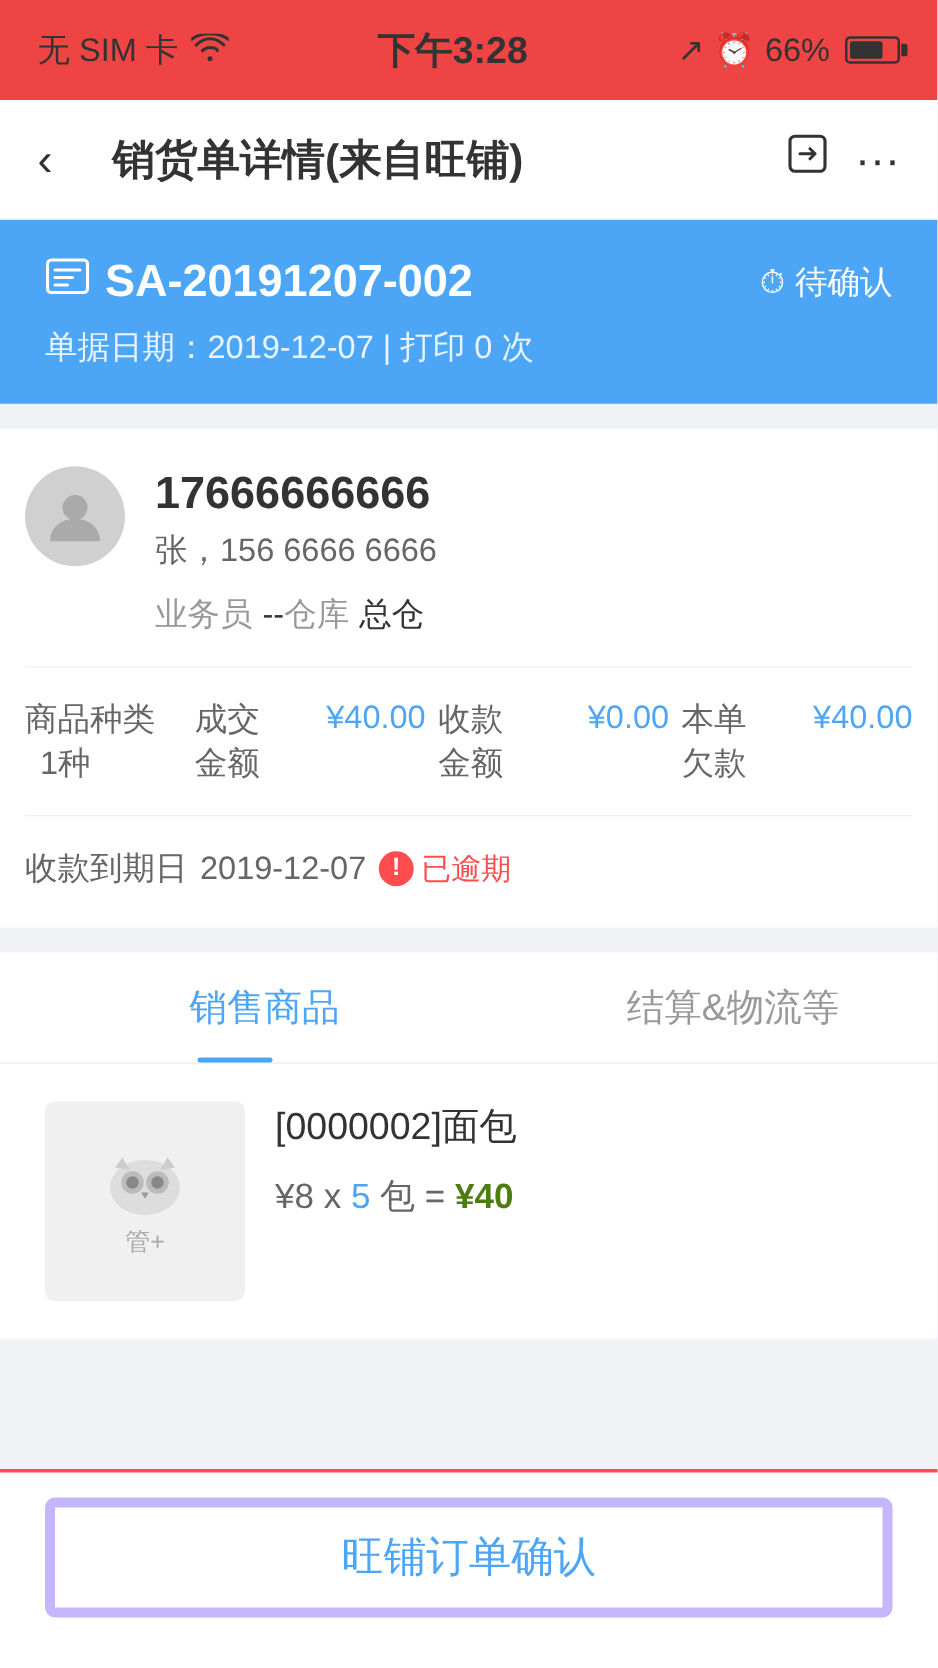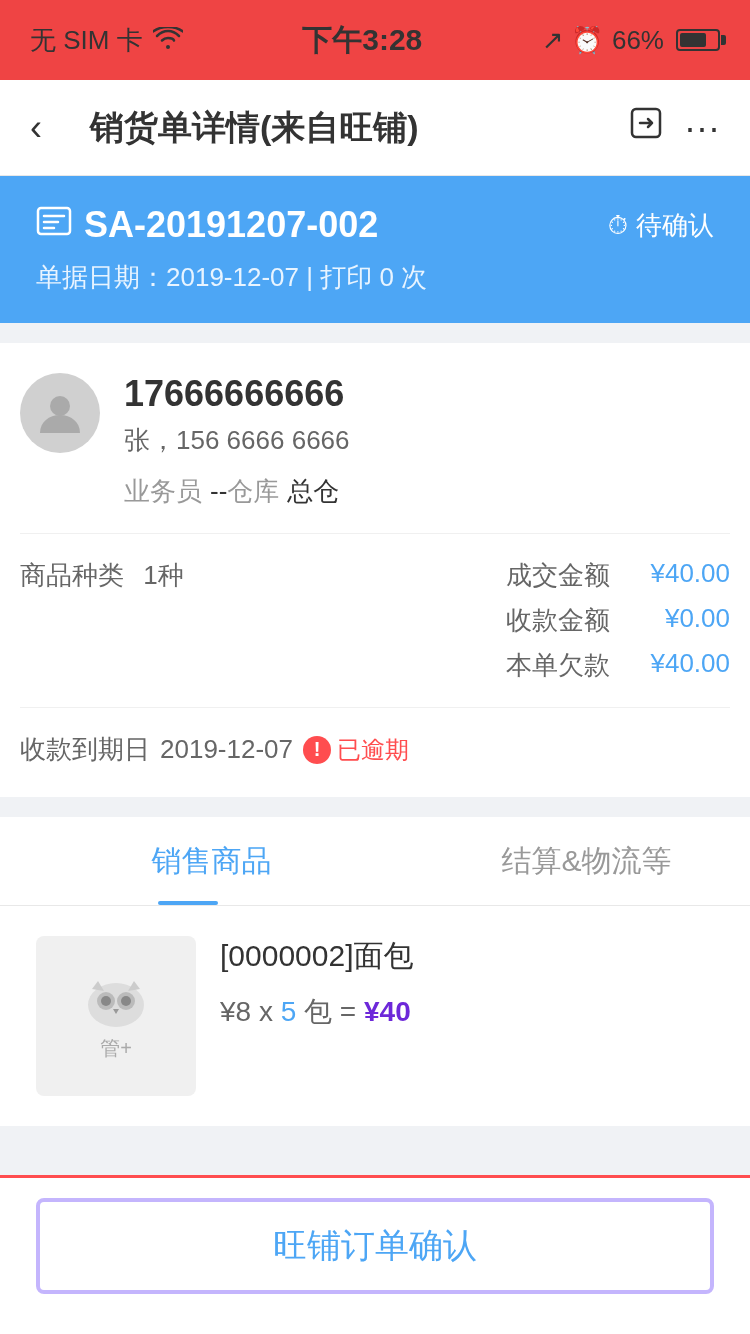--- a/index.html
+++ b/index.html
@@ -184,21 +184,21 @@
 
     
     .summary-row {
       display: flex;
       justify-content: space-between;
       align-items: flex-start;
     }
     .summary-left { font-size: 26px; color: #666; }
     .summary-right {
       display: flex;
-      flex-direction: column;
+      flex-direction: row;
       align-items: flex-end;
       gap: 10px;
     }
     .summary-item {
       display: flex;
       gap: 20px;
       font-size: 26px;
     }
     .summary-item-label { color: #666; }
     .summary-item-value { color: #4da6f5; font-weight: 500; min-width: 100px; text-align: right; }
@@ -299,21 +299,21 @@
       font-size: 30px;
       color: #333;
       font-weight: 500;
     }
     .product-price {
       font-size: 28px;
       color: #666;
       margin-top: 16px;
     }
     .product-price .qty { color: #4da6f5; }
-    .product-price .total { color: #6d28d9; font-weight: 600; }
+    .product-price .total { color: #4d7c0f; font-weight: 600; }
 
     
     .bottom-area {
       background: #f0f2f5;
       height: 260px;
       margin-top: 0;
     }
 
     
     .bottom-bar {
@@ -322,21 +322,21 @@
       left: 0;
       width: 750px;
       background: #fff;
       padding: 20px 36px 40px;
       border-top: 3px solid #ff4d4f;
     }
     .confirm-btn {
       width: 100%;
       height: 96px;
       background: #fff;
-      border: 4px solid #c4b5fd;
+      border: 8px solid #c4b5fd;
       border-radius: 8px;
       font-size: 34px;
       color: #4da6f5;
       cursor: pointer;
       display: flex;
       align-items: center;
       justify-content: center;
       font-weight: 500;
     }
   </style>

